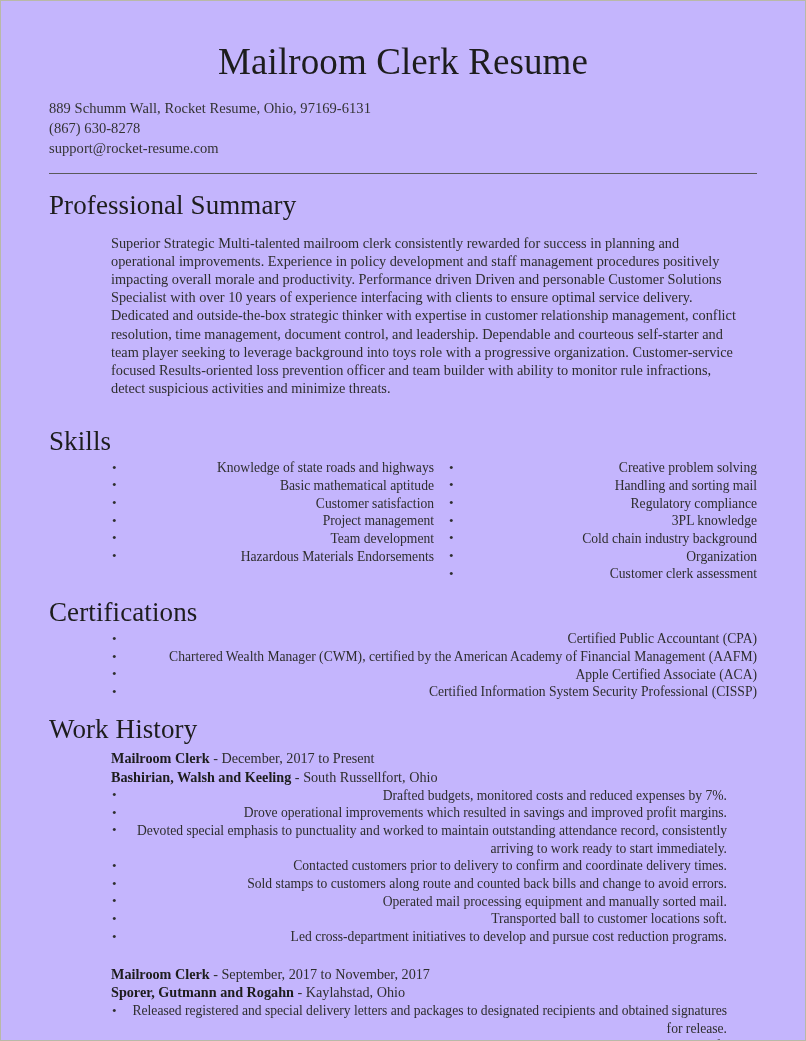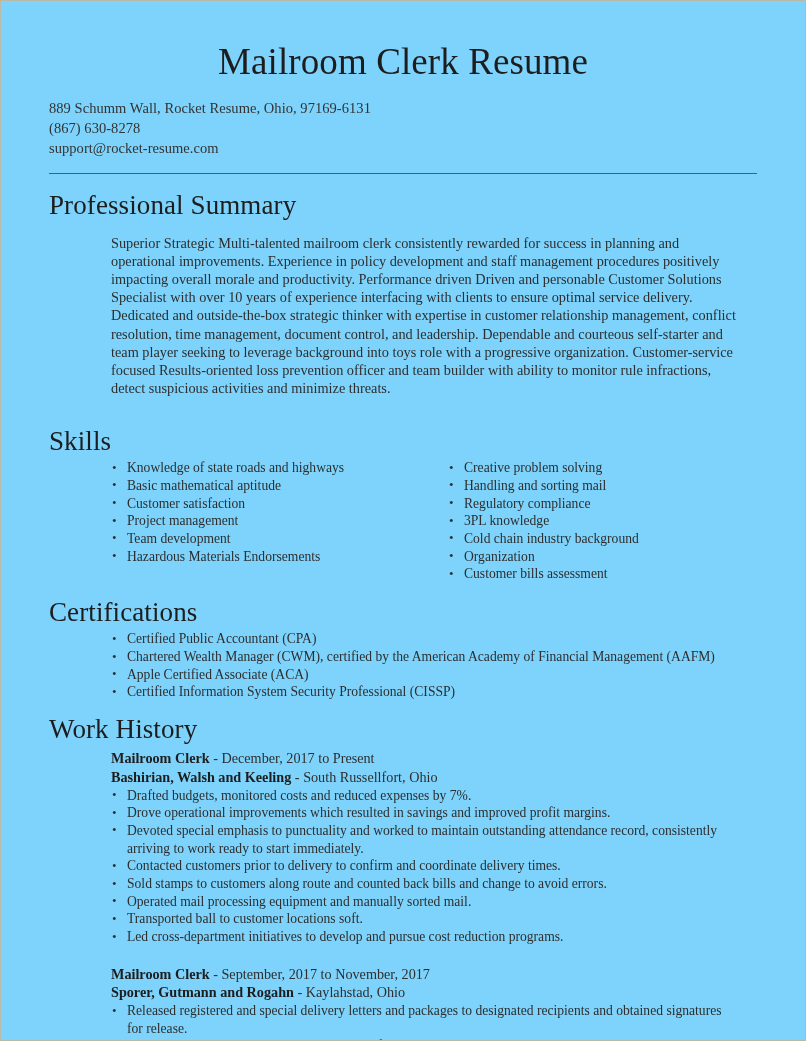--- a/index.html
+++ b/index.html
@@ -12,21 +12,21 @@
     width: 806px;
     height: 1041px;
     overflow: hidden;
     font-family: "Liberation Serif", "DejaVu Serif", serif;
     color: #2b2b2b;
   }
   .page {
     box-sizing: border-box;
     width: 806px;
     height: 1041px;
-    background: #7dd3fc;
+    background: #c4b5fd;
     border: 1px solid #b9b9a8;
     padding: 0;
     position: relative;
     overflow: hidden;
   }
   .inner {
     padding: 0 48px 0 48px;
   }
 
   
@@ -77,20 +77,21 @@
     color: #2e2e2e;
     text-align: left;
     padding-right: 12px;
   }
 
   
   ul.bullets {
     list-style: none;
     margin: 0;
     padding: 0;
+    text-align: right;
   }
   ul.bullets > li {
     position: relative;
     padding-left: 16px;
     font-size: 13.6px;
     line-height: 17.7px;
     color: #2e2e2e;
     margin: 0;
   }
   ul.bullets > li::before {
@@ -195,21 +196,21 @@
             </ul>
         </div>
         <div class="skills-col right">
           <ul class="bullets">
               <li>Creative problem solving</li>
               <li>Handling and sorting mail</li>
               <li>Regulatory compliance</li>
               <li>3PL knowledge</li>
               <li>Cold chain industry background</li>
               <li>Organization</li>
-              <li>Customer bills assessment</li>
+              <li>Customer clerk assessment</li>
             </ul>
         </div>
       </div>
     </div>
 
     <div class="section cert-section">
       <h2 class="section-heading">Certifications</h2>
       <div class="section-body">
         <ul class="bullets cert-list">
             <li>Certified Public Accountant (CPA)</li>

